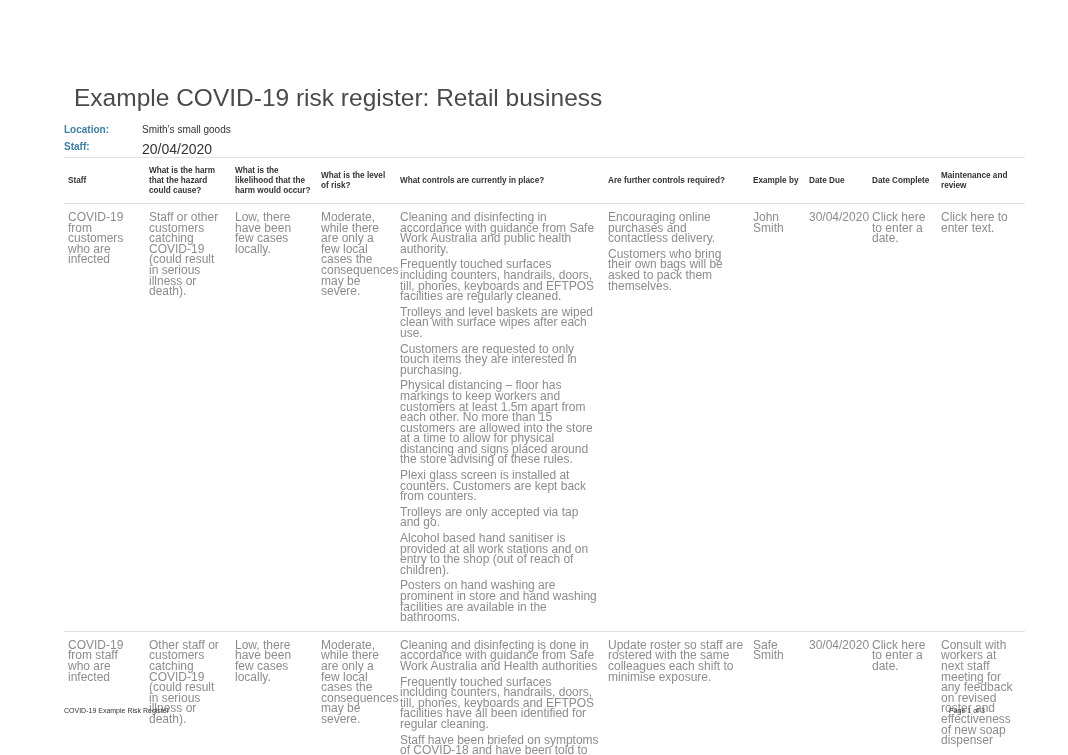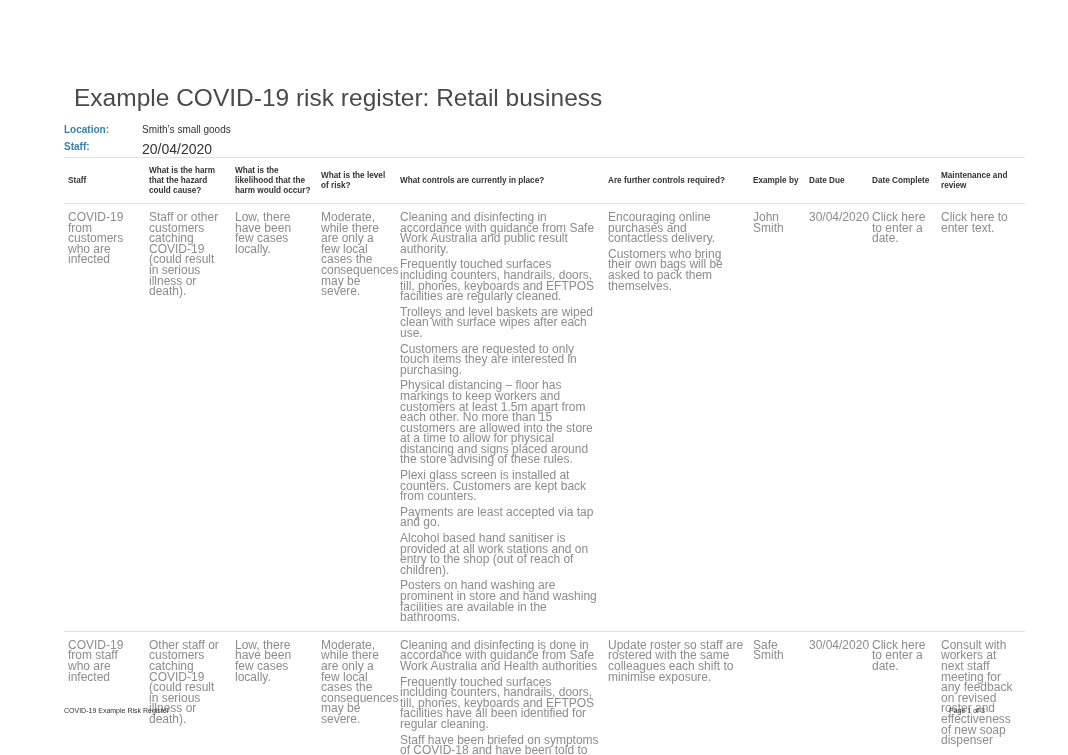--- a/index.html
+++ b/index.html
@@ -57,27 +57,27 @@
       <th>Maintenance and review</th>
     </tr>
   </thead>
   <tbody>
     <tr>
       <td>COVID-19 from customers who are infected</td>
       <td>Staff or other customers catching COVID-19 (could result in serious illness or death).</td>
       <td>Low, there have been few cases locally.</td>
       <td>Moderate, while there are only a few local cases the consequences may be severe.</td>
       <td>
-        <p>Cleaning and disinfecting in accordance with guidance from Safe Work Australia and public result authority.</p>
+        <p>Cleaning and disinfecting in accordance with guidance from Safe Work Australia and public health authority.</p>
         <p>Frequently touched surfaces including counters, handrails, doors, till, phones, keyboards and EFTPOS facilities are regularly cleaned.</p>
         <p>Trolleys and level baskets are wiped clean with surface wipes after each use.</p>
         <p>Customers are requested to only touch items they are interested in purchasing.</p>
         <p>Physical distancing – floor has markings to keep workers and customers at least 1.5m apart from each other. No more than 15 customers are allowed into the store at a time to allow for physical distancing and signs placed around the store advising of these rules.</p>
         <p>Plexi glass screen is installed at counters. Customers are kept back from counters.</p>
-        <p>Payments are least accepted via tap and go.</p>
+        <p>Trolleys are only accepted via tap and go.</p>
         <p>Alcohol based hand sanitiser is provided at all work stations and on entry to the shop (out of reach of children).</p>
         <p>Posters on hand washing are prominent in store and hand washing facilities are available in the bathrooms.</p>
       </td>
       <td>
         <p>Encouraging online purchases and contactless delivery.</p>
         <p>Customers who bring their own bags will be asked to pack them themselves.</p>
       </td>
       <td>John Smith</td>
       <td>30/04/2020</td>
       <td>Click here to enter a date.</td>

